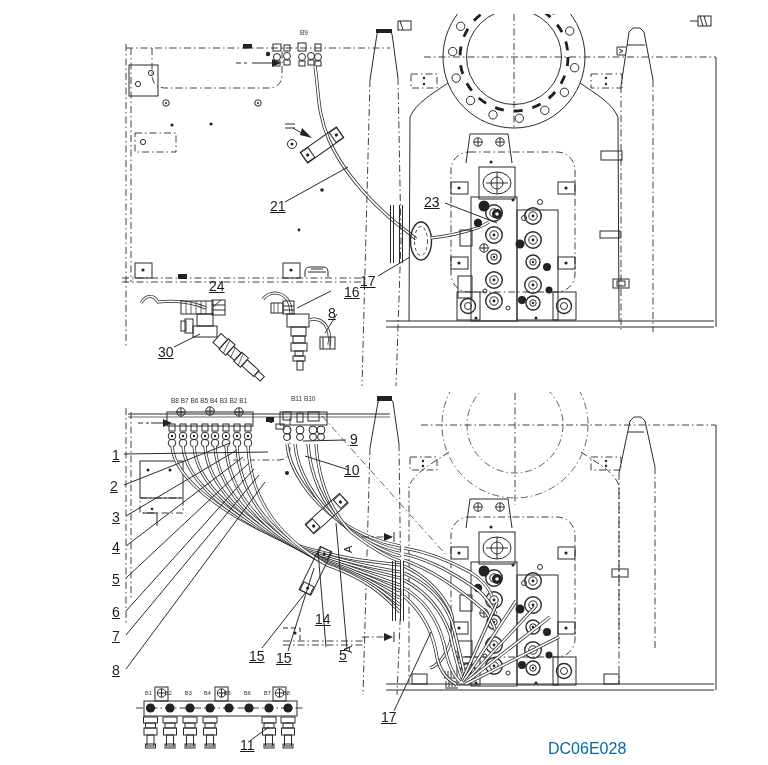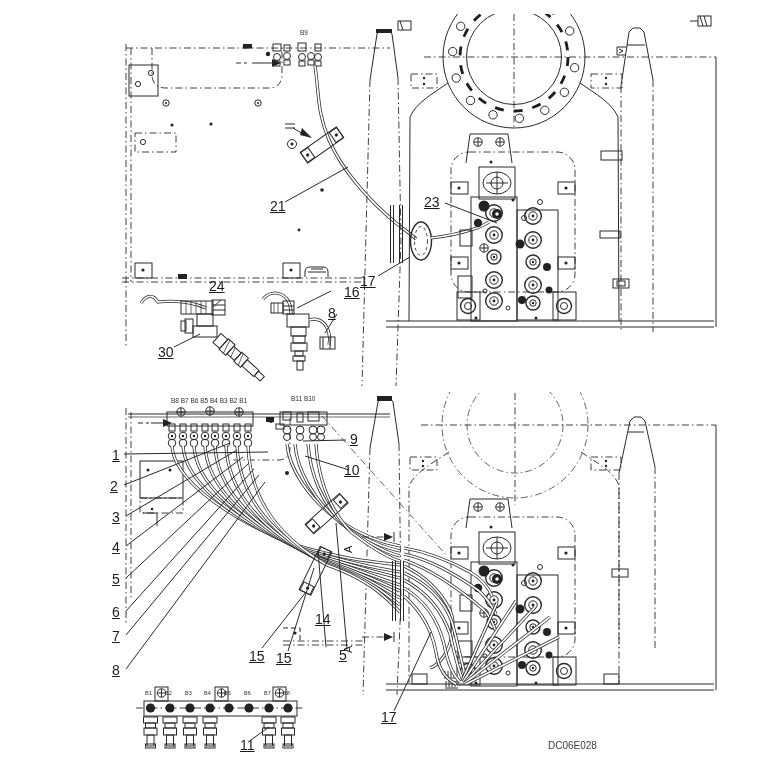--- a/index.html
+++ b/index.html
@@ -3,21 +3,21 @@
 <meta charset="utf-8">
 <style>
   html,body{margin:0;padding:0;background:#fff;}
   #page{position:relative;width:768px;height:765px;background:#ffffff;overflow:hidden;
         font-family:"Liberation Sans", sans-serif;}
   #art{position:absolute;left:0;top:0;}
   .lbl{position:absolute;color:#1c1c1c;white-space:nowrap;line-height:1;}
   .co{font-size:14px;text-decoration:underline;}
   .sm{font-size:6.5px;color:#2f2f2f;}
   .tiny{font-size:5.5px;color:#2f2f2f;}
-  .code{font-size:10px;color:#404040;}
+  .code{font-size:16px;color:#0369a1;}
   .sec{font-size:11px;transform:rotate(-90deg);transform-origin:left bottom;}
   
   .ln{stroke:#2a2a2a;fill:none;stroke-width:1;}
   .ln2{stroke:#2a2a2a;fill:none;stroke-width:1.4;}
   .dd{stroke:#2a2a2a;fill:none;stroke-width:0.9;stroke-dasharray:7 3 1.5 3;}
   .ddt{stroke:#3a3a3a;fill:none;stroke-width:0.8;stroke-dasharray:7 3 1.5 3;}
   .hd{stroke:#2a2a2a;fill:none;stroke-width:3.2;}
   .hc{stroke:#ffffff;fill:none;stroke-width:1.7;}
   .fill{fill:#222;stroke:none;}
   .boldc{stroke:#1e1e1e;fill:none;stroke-width:2.8;stroke-dasharray:9 10;}

